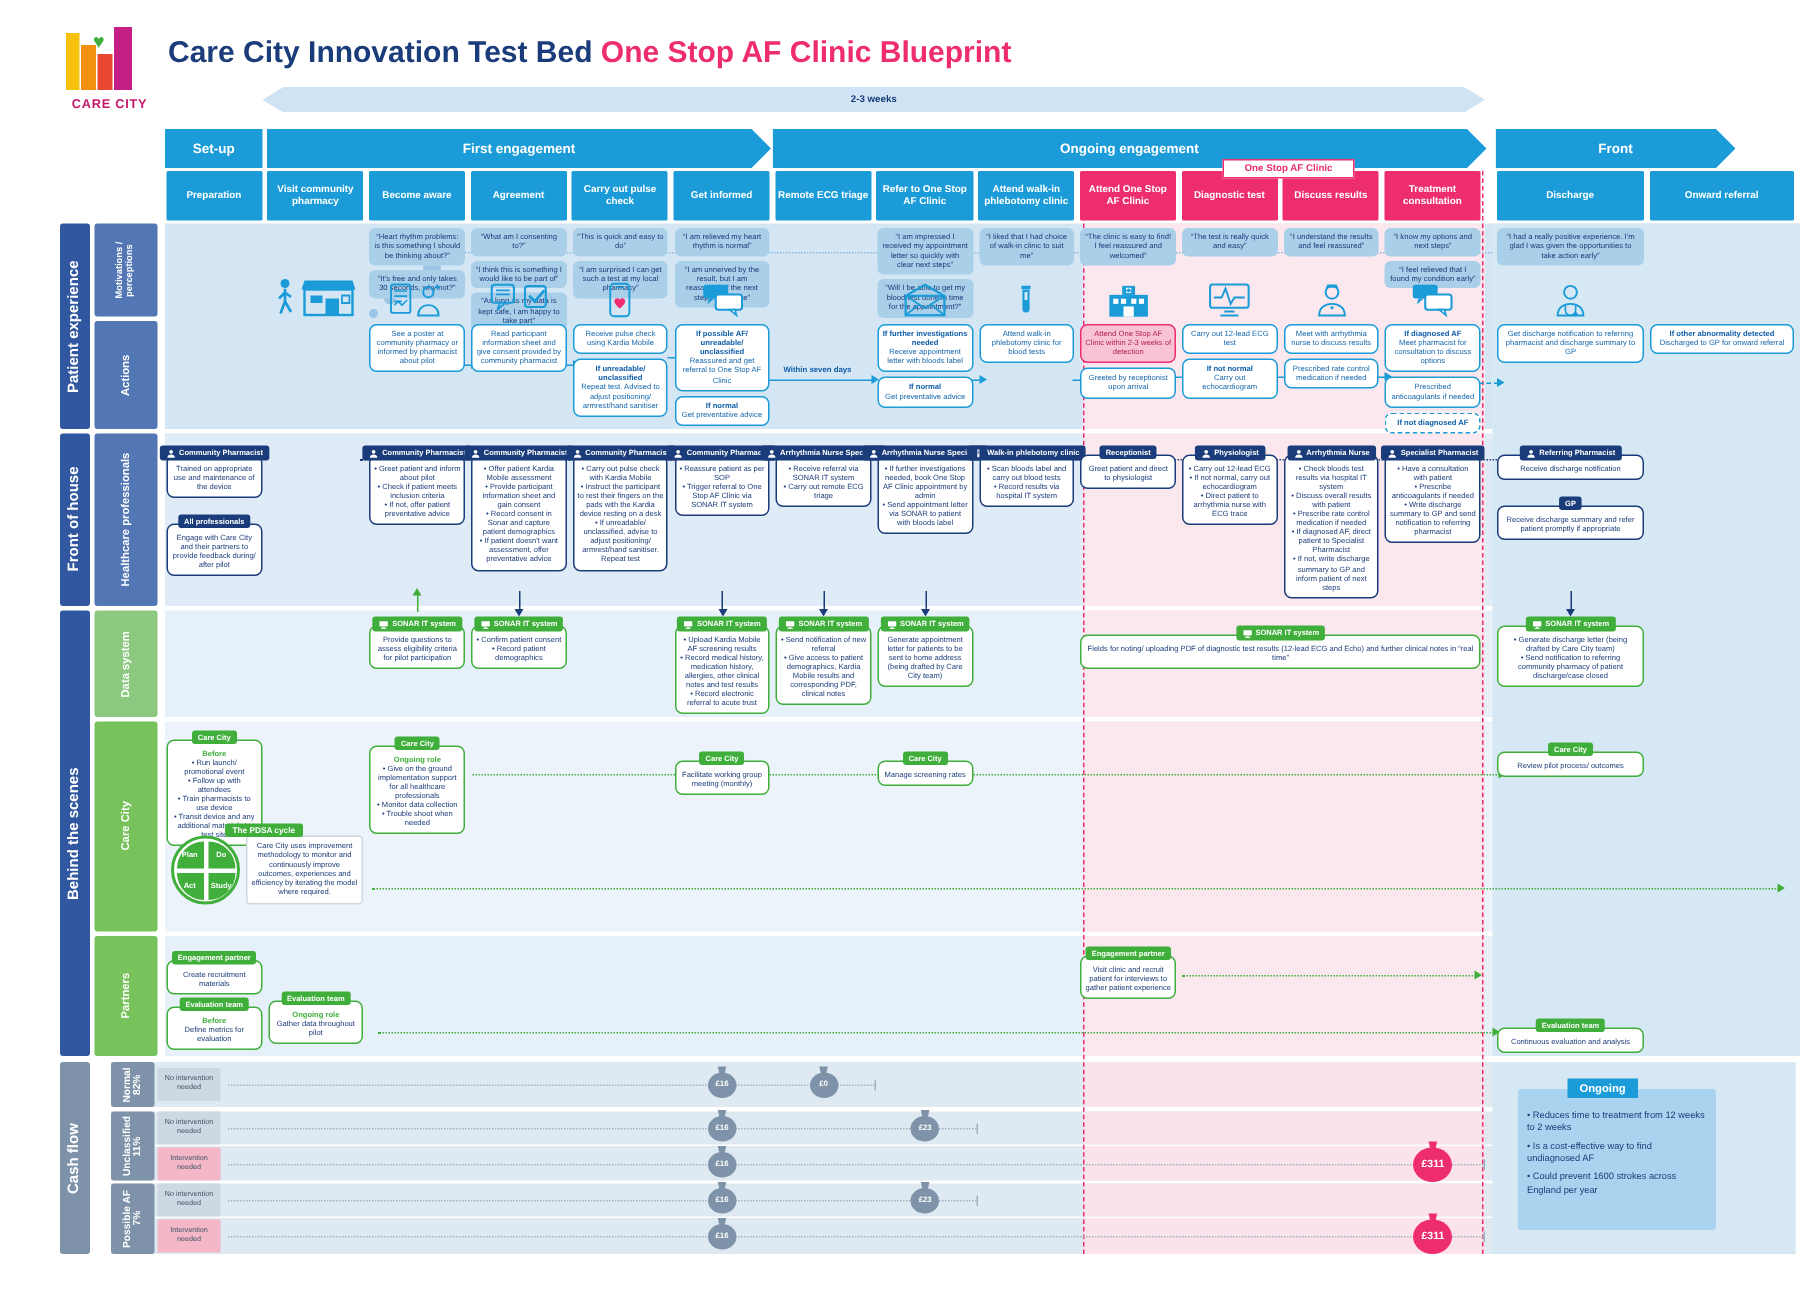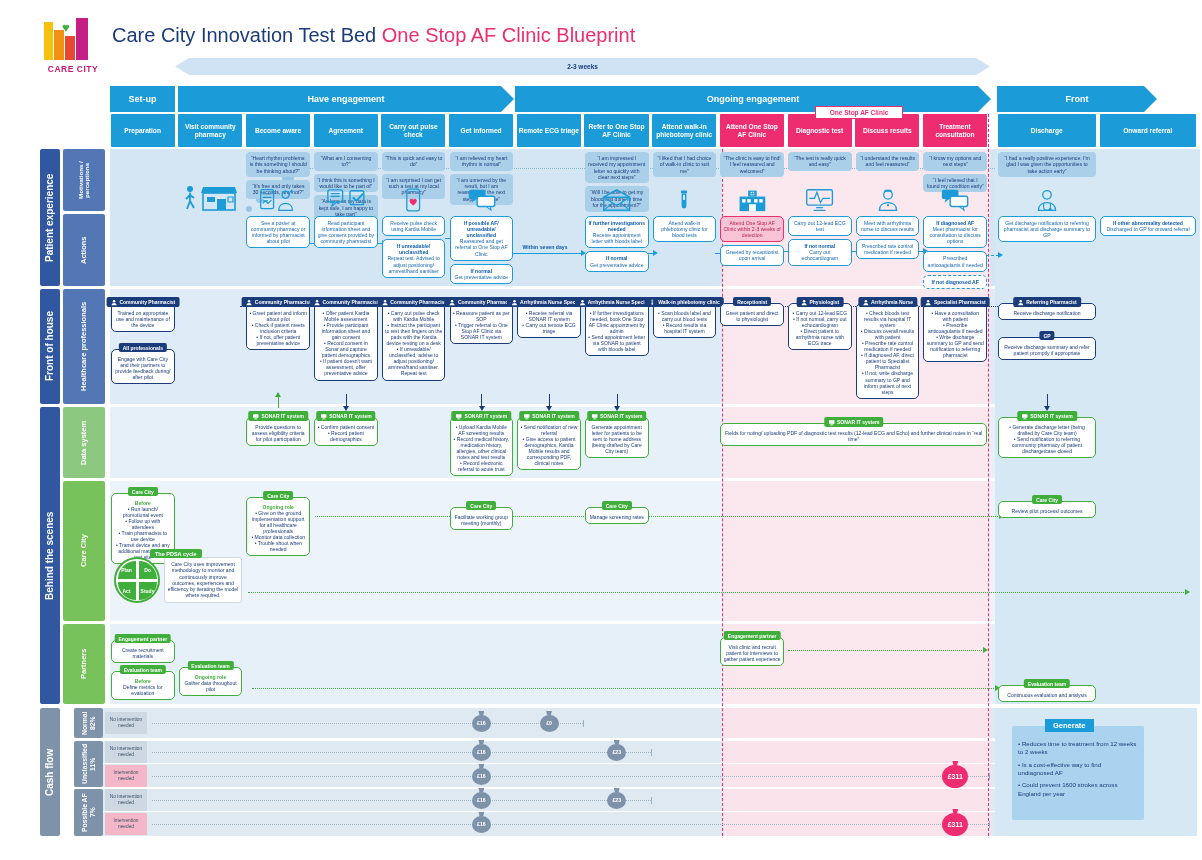--- a/index.html
+++ b/index.html
@@ -34,21 +34,21 @@
 
 <div id="canvas">
   <div class="abs" style="left:40px;top:14px;width:66px;height:58px;">
     <div class="abs" style="left:4px;top:8px;width:9px;height:38px;background:#f6c20e;"></div>
     <div class="abs" style="left:14px;top:16px;width:10px;height:30px;background:#f29111;"></div>
     <div class="abs" style="left:25px;top:22px;width:10px;height:24px;background:#e8482f;"></div>
     <div class="abs" style="left:36px;top:4px;width:12px;height:42px;background:#c51f86;"></div>
     <div class="abs" style="left:22px;top:6px;color:#3fae3b;font-size:13px;">♥</div>
     <div class="abs" style="left:-2px;top:50px;width:70px;text-align:center;color:#c5186d;font-weight:bold;font-size:8.5px;letter-spacing:.5px;">CARE CITY</div>
   </div>
-  <div class="abs" style="left:112px;top:24px;font-size:20px;font-weight:normal;">
+  <div class="abs" style="left:112px;top:24px;font-size:20px;font-weight:bold;">
     <span style="color:#1b3c7a;">Care City Innovation Test Bed </span><span style="color:#ee2d71;">One Stop AF Clinic Blueprint</span>
   </div>
   <div class="abs" style="left:175px;top:58px;width:815px;height:17px;background:#cfe3f4;clip-path:polygon(14px 0,calc(100% - 14px) 0,100% 50%,calc(100% - 14px) 100%,14px 100%,0 50%);display:flex;align-items:center;justify-content:center;">
     <span style="color:#1b3c7a;font-weight:bold;font-size:6.5px;">2-3 weeks</span>
   </div>
 <div class="abs" style="left: 110px; top: 149px; width: 1090px; height: 137px; background: rgb(212, 230, 244);"></div>
     <div class="abs" style="left: 110px; top: 289px; width: 1090px; height: 115px; background: rgb(223, 236, 247);"></div>
     <div class="abs" style="left: 110px; top: 407px; width: 1090px; height: 71px; background: rgb(230, 240, 248);"></div>
     <div class="abs" style="left: 110px; top: 481px; width: 1090px; height: 140px; background: rgb(236, 243, 250);"></div>
     <div class="abs" style="left: 110px; top: 624px; width: 1090px; height: 80px; background: rgb(230, 240, 248);"></div>
@@ -65,21 +65,21 @@
     <div class="abs" style="left: 74px; top: 764px; width: 1123px; height: 23px; background: rgb(223, 233, 241);"></div>
     <div class="abs" style="left: 722px; top: 764px; width: 268px; height: 23px; background: rgb(250, 227, 235);"></div>
     <div class="abs" style="left: 74px; top: 789px; width: 1123px; height: 22px; background: rgb(223, 233, 241);"></div>
     <div class="abs" style="left: 722px; top: 789px; width: 268px; height: 22px; background: rgb(250, 227, 235);"></div>
     <div class="abs" style="left: 74px; top: 812px; width: 1123px; height: 24px; background: rgb(223, 233, 241);"></div>
     <div class="abs" style="left: 722px; top: 812px; width: 268px; height: 24px; background: rgb(250, 227, 235);"></div>
     <div class="abs" style="left: 995px; top: 708px; width: 202px; height: 128px; background: rgb(215, 232, 245);"></div>
     <div class="abs" style="left: 722px; top: 114px; width: 0px; height: 722px; border-left: 1.6px dashed rgb(238, 45, 113);"></div>
     <div class="abs" style="left: 988px; top: 114px; width: 0px; height: 722px; border-left: 1.6px dashed rgb(238, 45, 113);"></div>
     <div class="phase abs" style="left: 110px; top: 86px; width: 65px; height: 26px;">Set-up</div>
-    <div class="phase abs" style="left: 178px; top: 86px; width: 336px; height: 26px; clip-path: polygon(0px 0px, calc(100% - 13px) 0px, 100% 50%, calc(100% - 13px) 100%, 0px 100%);">Have engagement</div>
+    <div class="phase abs" style="left: 178px; top: 86px; width: 336px; height: 26px; clip-path: polygon(0px 0px, calc(100% - 13px) 0px, 100% 50%, calc(100% - 13px) 100%, 0px 100%);">First engagement</div>
     <div class="phase abs" style="left: 515px; top: 86px; width: 476px; height: 26px; clip-path: polygon(0px 0px, calc(100% - 13px) 0px, 100% 50%, calc(100% - 13px) 100%, 0px 100%);">Ongoing engagement</div>
     <div class="phase abs" style="left: 997px; top: 86px; width: 160px; height: 26px; clip-path: polygon(0px 0px, calc(100% - 13px) 0px, 100% 50%, calc(100% - 13px) 100%, 0px 100%);">Front</div>
     <div class="colhead abs" style="left: 110.5px; top: 114px; width: 64.2px; height: 33px;">Preparation</div>
     <div class="colhead abs" style="left: 178.2px; top: 114px; width: 64.2px; height: 33px;">Visit community pharmacy</div>
     <div class="colhead abs" style="left: 245.9px; top: 114px; width: 64.2px; height: 33px;">Become aware</div>
     <div class="colhead abs" style="left: 313.6px; top: 114px; width: 64.2px; height: 33px;">Agreement</div>
     <div class="colhead abs" style="left: 381.3px; top: 114px; width: 64.2px; height: 33px;">Carry out pulse check</div>
     <div class="colhead abs" style="left: 449px; top: 114px; width: 64.2px; height: 33px;">Get informed</div>
     <div class="colhead abs" style="left: 516.7px; top: 114px; width: 64.2px; height: 33px;">Remote ECG triage</div>
     <div class="colhead abs" style="left: 584.4px; top: 114px; width: 64.2px; height: 33px;">Refer to One Stop AF Clinic</div>
@@ -808,20 +808,20 @@
     <div class="hline abs" style="left: 152px; top: 800px; width: 498.75px; border-top: 1.6px dotted rgb(159, 178, 194);"></div>
     <div class="abs" style="left: 650.75px; top: 797px; width: 0px; height: 7px; border-left: 1.4px solid rgb(159, 178, 194);"></div>
     <div class="bag abs" style="left: 471.85px; top: 791.5px; width: 19px; height: 17px; background: rgb(126, 147, 169); font-size: 5.2px; z-index: 3;">£16</div>
     <div class="bag abs" style="left: 607.25px; top: 791.5px; width: 19px; height: 17px; background: rgb(126, 147, 169); font-size: 5.2px; z-index: 3;">£23</div>
     <div class="strip-label abs" style="left: 105px; top: 813px; width: 42px; height: 22px; background: rgb(243, 183, 200);">Intervention needed</div>
     <div class="hline abs" style="left: 152px; top: 824px; width: 837.25px; border-top: 1.6px dotted rgb(159, 178, 194);"></div>
     <div class="abs" style="left: 989.25px; top: 821px; width: 0px; height: 7px; border-left: 1.4px solid rgb(159, 178, 194);"></div>
     <div class="bag abs" style="left: 471.85px; top: 815.5px; width: 19px; height: 17px; background: rgb(126, 147, 169); font-size: 5.2px; z-index: 3;">£16</div>
     <div class="bag abs" style="left: 942.25px; top: 812.5px; width: 26px; height: 23px; background: rgb(238, 45, 113); font-size: 7px; z-index: 3;">£311</div>
     <div class="abs" style="left: 1012px; top: 726px; width: 132px; height: 94px; background: rgb(169, 211, 238); border-radius: 2px; z-index: 4;">
-      <div class="abs" style="left: 33px; top: -7px; background: rgb(27, 156, 216); color: rgb(255, 255, 255); font-weight: bold; font-size: 7.5px; padding: 2px 8px;">Generate</div>
+      <div class="abs" style="left: 33px; top: -7px; background: rgb(27, 156, 216); color: rgb(255, 255, 255); font-weight: bold; font-size: 7.5px; padding: 2px 8px;">Ongoing</div>
       <div class="abs" style="left: 6px; top: 10px; width: 120px; color: rgb(27, 60, 122); font-size: 6.2px; line-height: 1.35;">
         <div style="margin: 4px 0px;">•  Reduces time to treatment from 12 weeks to 2 weeks</div>
         <div style="margin: 4px 0px;">•  Is a cost-effective way to find undiagnosed AF</div>
         <div style="margin: 4px 0px;">•  Could prevent 1600 strokes across England per year</div>
       </div>
     </div>
   </div>
 
 </body></html>

